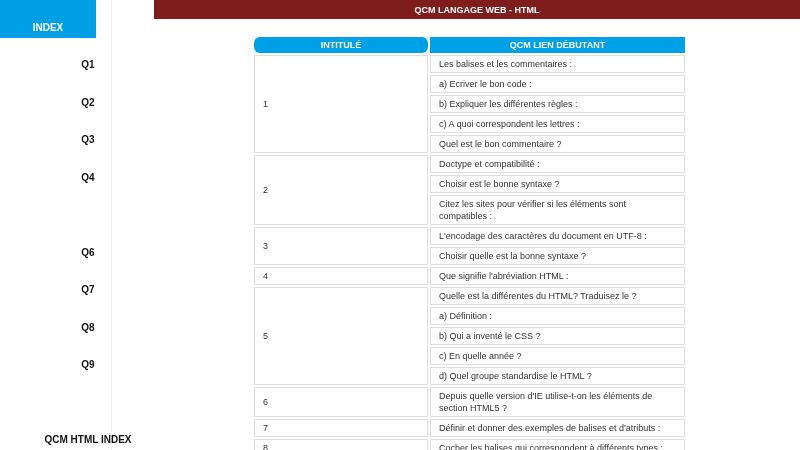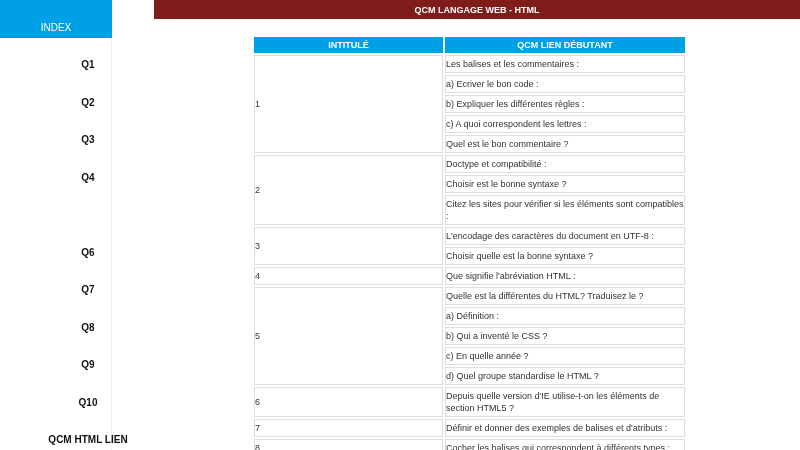--- a/index.html
+++ b/index.html
@@ -10,24 +10,24 @@
       color: #333333;
     }
     .sidebar {
       position: absolute; left: 0; top: 0;
       width: 112px; height: 450px;
       background: #ffffff;
       border-right: 1px solid #eeeeee;
     }
     .sidebar-header {
       position: absolute; left: 0; top: 0;
-      width: 112px; height: 38px;
+      width: 96px; height: 38px;
       background: #00a0e6;
       color: #ffffff;
-      font-weight: normal;
+      font-weight: bold;
       font-size: 10px;
       display: flex; align-items: center; justify-content: center;
       padding-top: 16px;
     }
     .sidebar-item {
       position: absolute; left: 0;
       width: 112px; height: 20px;
       font-weight: bold;
       font-size: 10px;
       color: #111111;
@@ -53,46 +53,45 @@
     }
     table.qcm th {
       background: #00a0e6;
       color: #ffffff;
       font-weight: bold;
       font-size: 9px;
       height: 16px;
       text-align: center;
       padding: 0 3px;
     }
-    th.col-intitule { width: 189px; }
+    th.col-intitule { width: 174px; border-radius: 6px; }
     table.qcm td {
       border: 1px solid #dddddd;
-      padding: 2px 0;
+      padding: 2px 8px;
       vertical-align: middle;
       color: #333333;
       line-height: 12px;
     }
     td.num { text-align: left; background: #ffffff; }
     td.q { height: 16px; }
   </style>
 </head>
 <body>
 
 <div class="sidebar">
   <div class="sidebar-header">INDEX</div>
   <div class="sidebar-item" style="top:54px">Q1</div>
   <div class="sidebar-item" style="top:92px">Q2</div>
   <div class="sidebar-item" style="top:129px">Q3</div>
   <div class="sidebar-item" style="top:167px">Q4</div>
   <div class="sidebar-item" style="top:242px">Q6</div>
   <div class="sidebar-item" style="top:279px">Q7</div>
   <div class="sidebar-item" style="top:317px">Q8</div>
   <div class="sidebar-item" style="top:354px">Q9</div>
-  <div class="sidebar-item" style="top:392px">Q10</div>
-  <div class="sidebar-item" style="top:429px">QCM HTML LIEN</div>
+  <div class="sidebar-item" style="top:429px">QCM HTML INDEX</div>
 </div>
 
 <div class="topbar">QCM LANGAGE WEB - HTML</div>
 
 <table class="qcm">
   <thead>
     <tr>
       <th class="col-intitule">INTITULÉ</th>
       <th>QCM LIEN DÉBUTANT</th>
     </tr>

